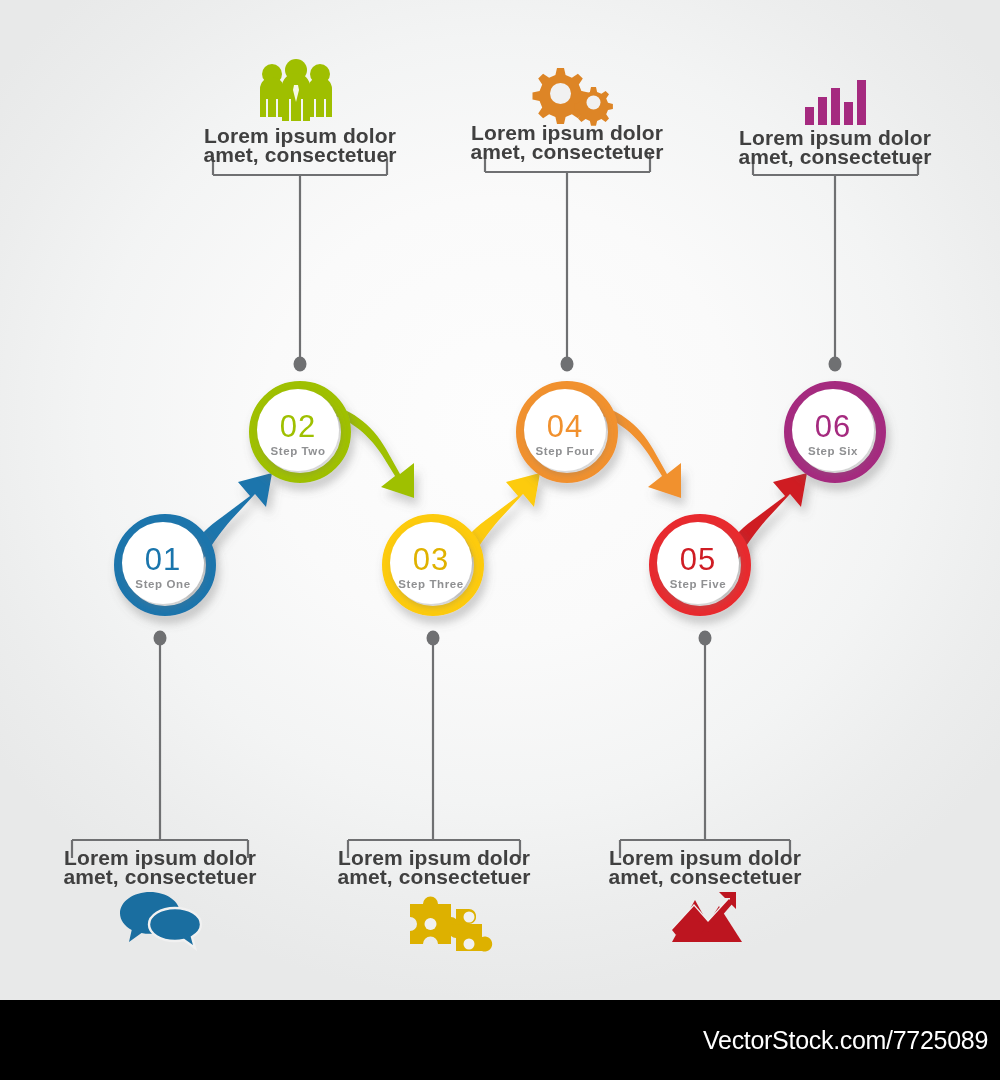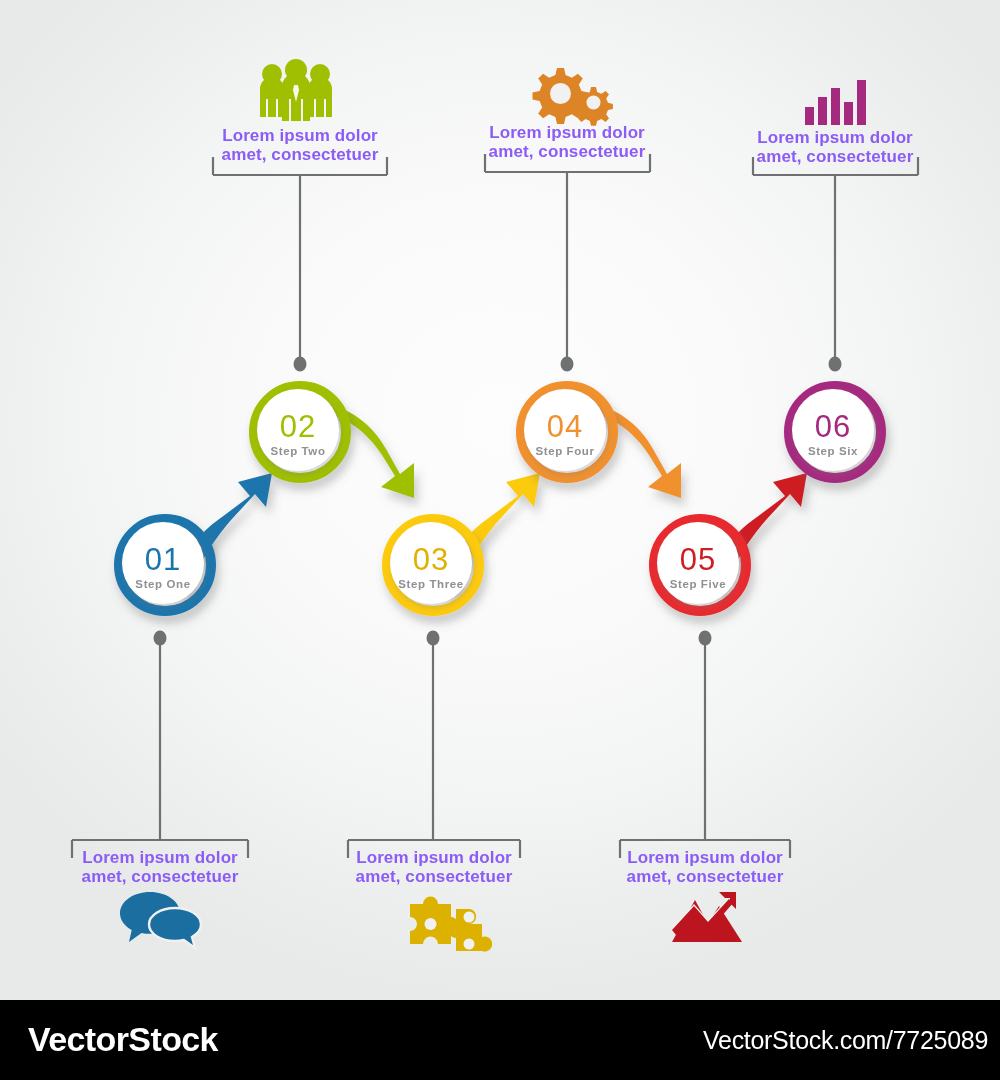--- a/index.html
+++ b/index.html
@@ -31,22 +31,22 @@
     position: absolute;
     left: 0; top: 0;
     width: 1000px;
     height: 1000px;
   }
 
   
   .caption {
     position: absolute;
     text-align: center;
-    color: #8b5cf6;
-    font-size: 17px;
+    color: #404040;
+    font-size: 21px;
     line-height: 19px;
     font-weight: bold;
     letter-spacing: 0.1px;
     width: 230px;
     pointer-events: none;
   }
   .caption .l2 { display:block; }
 
   
   #footer {
@@ -295,17 +295,16 @@
     <span>Lorem ipsum dolor</span>
     <span class="l2">amet, consectetuer</span>
   </div>
 
   <div class="caption" style="left:590px; top:848px;">
     <span>Lorem ipsum dolor</span>
     <span class="l2">amet, consectetuer</span>
   </div>
 
   <div id="footer">
-    <span class="brand">VectorStock</span>
     <span class="url">VectorStock.com/7725089</span>
   </div>
 
 </div>
 
 </body></html>

